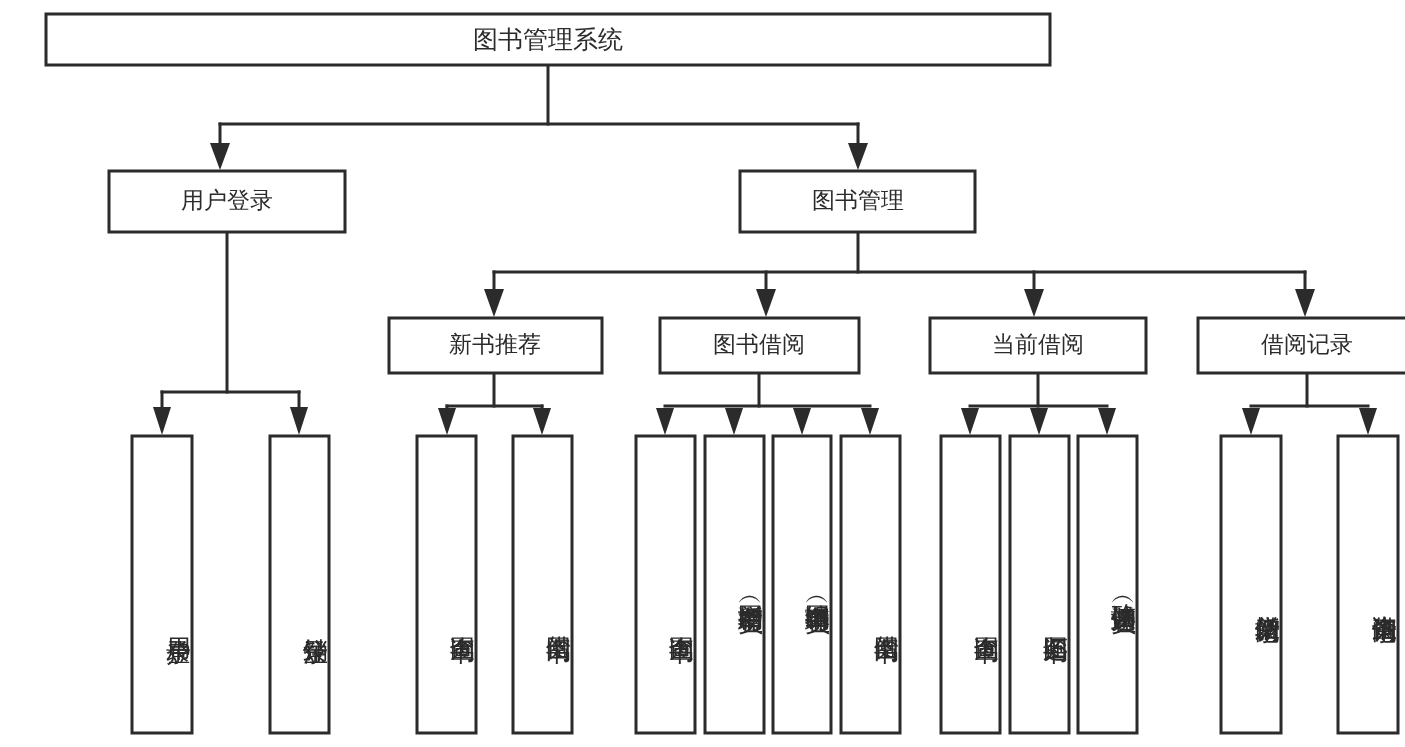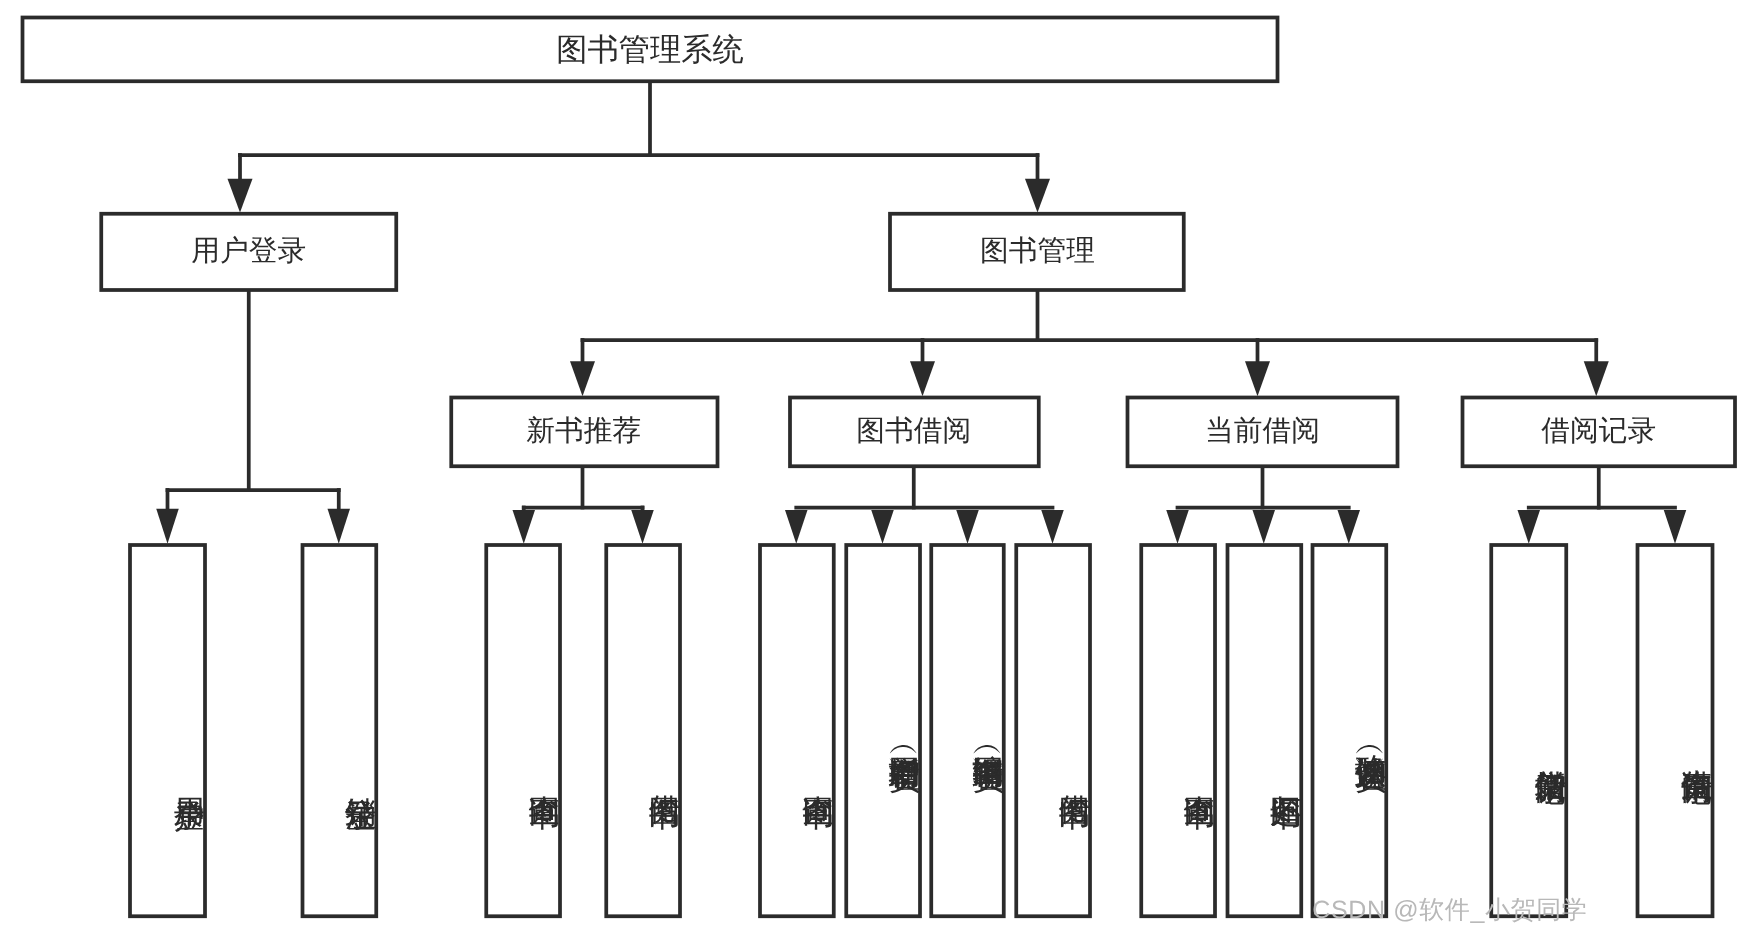--- a/index.html
+++ b/index.html
@@ -11,20 +11,21 @@
     width: 1405px;
     height: 747px;
     font-family: "Liberation Sans", "DejaVu Sans", sans-serif;
     overflow: hidden;
     position: relative;
   }
   #diagram-root {
     position: relative;
     width: 1278px;
     height: 747px;
+    margin-left: 28px;
   }
   svg.flow {
     position: absolute;
     top: 0;
     left: 0;
     width: 1405px;
     height: 747px;
     display: block;
   }
   .node-box {
@@ -211,14 +212,13 @@
   <div class="leaf-label" style="left:608px; top:505px; width:59px; height:225px;">查询图书</div>
   <div class="leaf-label" style="left:677px; top:443px; width:59px; height:290px;">新增图书（管理员）</div>
   <div class="leaf-label" style="left:745px; top:443px; width:58px; height:290px;">编辑图书（管理员）</div>
   <div class="leaf-label" style="left:813px; top:505px; width:59px; height:225px;">借阅图书</div>
   <div class="leaf-label" style="left:913px; top:505px; width:59px; height:225px;">查询图书</div>
   <div class="leaf-label" style="left:982px; top:505px; width:59px; height:225px;">归还图书</div>
   <div class="leaf-label" style="left:1050px; top:443px; width:59px; height:290px;">确认归还（管理员）</div>
   <div class="leaf-label" style="left:1193px; top:465px; width:60px; height:265px;">新增借阅记录</div>
   <div class="leaf-label" style="left:1310px; top:465px; width:60px; height:265px;">查询借阅记录</div>
 
-  <div class="watermark">CSDN @软件_小贺同学</div>
 </div>
 
 </body></html>

